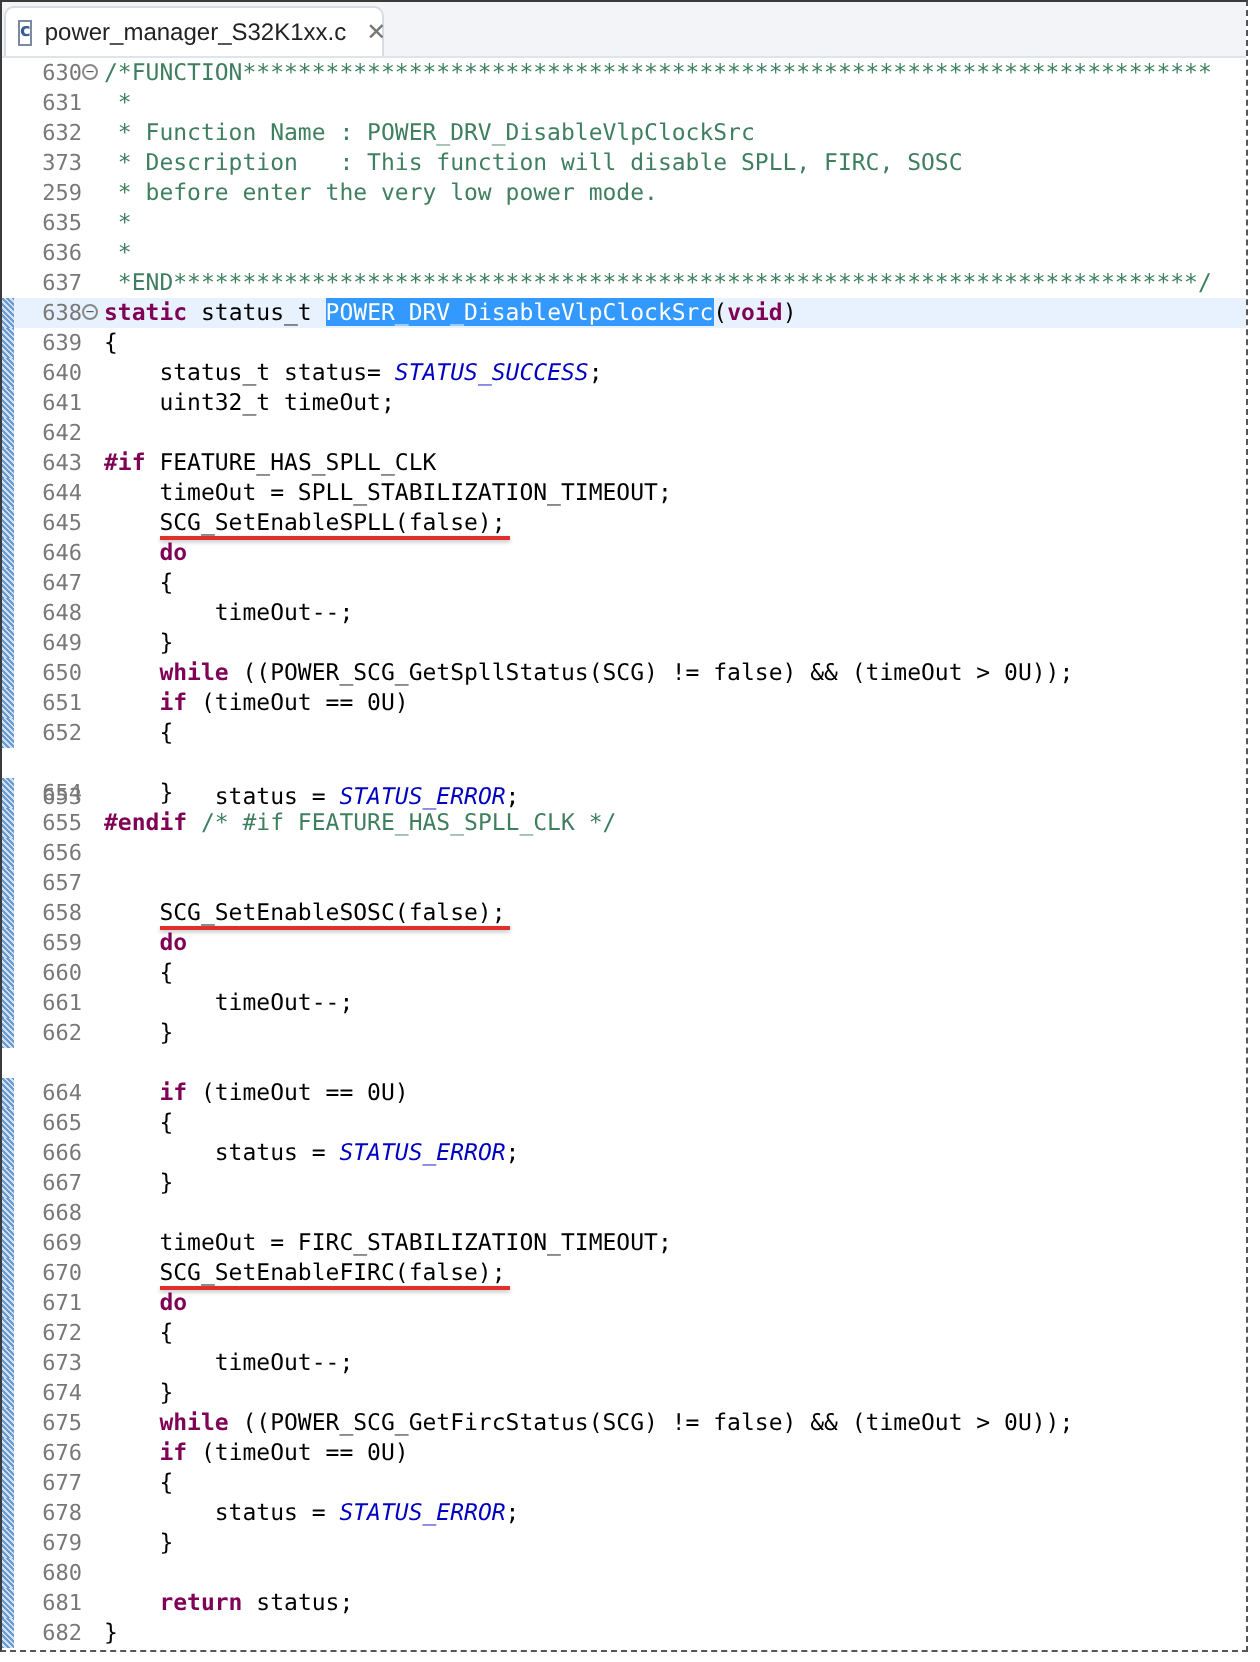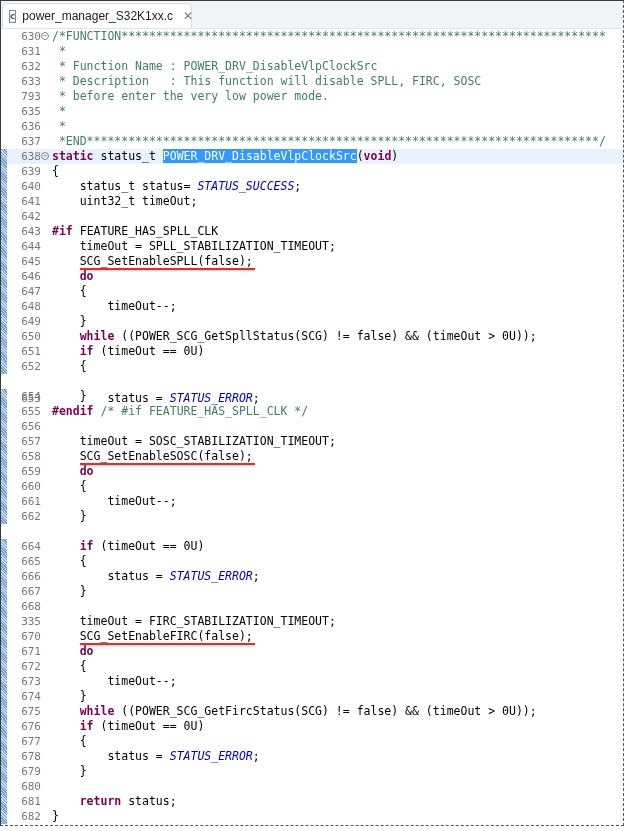--- a/index.html
+++ b/index.html
@@ -32,22 +32,22 @@
     <div class="tab">
       <span class="cfile">c</span>
       <span class="tabtitle">power_manager_S32K1xx.c</span>
       <span class="closex">✕</span>
     </div>
   </div>
   <div class="editor" id="editor">
       <div class="line" style="top: 0px;"><span class="gut"></span><span class="ln">630</span><span class="fold">−</span><span class="code"><span class="cm">/*FUNCTION**********************************************************************</span></span></div>
       <div class="line" style="top: 15px;"><span class="gut"></span><span class="ln">631</span><span class="code"><span class="cm"> *</span></span></div>
       <div class="line" style="top: 30px;"><span class="gut"></span><span class="ln">632</span><span class="code"><span class="cm"> * Function Name : POWER_DRV_DisableVlpClockSrc</span></span></div>
-      <div class="line" style="top: 45px;"><span class="gut"></span><span class="ln">633</span><span class="code"><span class="cm"> * Description   : This function will disable SPLL, FIRC, SOSC</span></span></div>
-      <div class="line" style="top: 60px;"><span class="gut"></span><span class="ln">793</span><span class="code"><span class="cm"> * before enter the very low power mode.</span></span></div>
+      <div class="line" style="top: 45px;"><span class="gut"></span><span class="ln">373</span><span class="code"><span class="cm"> * Description   : This function will disable SPLL, FIRC, SOSC</span></span></div>
+      <div class="line" style="top: 60px;"><span class="gut"></span><span class="ln">259</span><span class="code"><span class="cm"> * before enter the very low power mode.</span></span></div>
       <div class="line" style="top: 75px;"><span class="gut"></span><span class="ln">635</span><span class="code"><span class="cm"> *</span></span></div>
       <div class="line" style="top: 90px;"><span class="gut"></span><span class="ln">636</span><span class="code"><span class="cm"> *</span></span></div>
       <div class="line" style="top: 105px; padding-left: 37px;"><span class="gut"></span><span class="ln">637</span><span class="code"><span class="cm"> *END**************************************************************************/</span></span></div>
       <div class="line cur" style="top: 120px;"><span class="gut mark"></span><span class="ln">638</span><span class="fold">−</span><span class="code"><span class="kw">static</span><span> status_t </span><span class="sel">POWER_DRV_DisableVlpClockSrc</span><span>(</span><span class="kw">void</span><span>)</span></span></div>
       <div class="line" style="top: 135px;"><span class="gut mark"></span><span class="ln">639</span><span class="code"><span>{</span></span></div>
       <div class="line" style="top: 150px;"><span class="gut mark"></span><span class="ln">640</span><span class="code"><span>    status_t status= </span><span class="en">STATUS_SUCCESS</span><span>;</span></span></div>
       <div class="line" style="top: 165px;"><span class="gut mark"></span><span class="ln">641</span><span class="code"><span>    uint32_t timeOut;</span></span></div>
       <div class="line" style="top: 180px;"><span class="gut mark"></span><span class="ln">642</span><span class="code"></span></div>
       <div class="line" style="top: 195px;"><span class="gut mark"></span><span class="ln">643</span><span class="code"><span class="kw">#if</span><span> FEATURE_HAS_SPLL_CLK</span></span></div>
       <div class="line" style="top: 210px;"><span class="gut mark"></span><span class="ln">644</span><span class="code"><span>    timeOut = SPLL_STABILIZATION_TIMEOUT;</span></span></div>
@@ -56,32 +56,32 @@
       <div class="line" style="top: 255px;"><span class="gut mark"></span><span class="ln">647</span><span class="code"><span>    {</span></span></div>
       <div class="line" style="top: 270px;"><span class="gut mark"></span><span class="ln">648</span><span class="code"><span>        timeOut--;</span></span></div>
       <div class="line" style="top: 285px;"><span class="gut mark"></span><span class="ln">649</span><span class="code"><span>    }</span></span></div>
       <div class="line" style="top: 300px;"><span class="gut mark"></span><span class="ln">650</span><span class="code"><span class="kw">    while</span><span> ((POWER_SCG_GetSpllStatus(SCG) != false) &amp;&amp; (timeOut &gt; 0U));</span></span></div>
       <div class="line" style="top: 315px;"><span class="gut mark"></span><span class="ln">651</span><span class="code"><span class="kw">    if</span><span> (timeOut == 0U)</span></span></div>
       <div class="line" style="top: 330px;"><span class="gut mark"></span><span class="ln">652</span><span class="code"><span>    {</span></span></div>
       <div class="line" style="top: 362px;"><span class="gut mark"></span><span class="ln">653</span><span class="code"><span>        status = </span><span class="en">STATUS_ERROR</span><span>;</span></span></div>
       <div class="line" style="top: 360px;"><span class="gut mark"></span><span class="ln">654</span><span class="code"><span>    }</span></span></div>
       <div class="line" style="top: 375px;"><span class="gut mark"></span><span class="ln">655</span><span class="code"><span class="kw">#endif</span><span class="cm"> /* #if FEATURE_HAS_SPLL_CLK */</span></span></div>
       <div class="line" style="top: 390px;"><span class="gut mark"></span><span class="ln">656</span><span class="code"></span></div>
-      <div class="line" style="top: 405px;"><span class="gut mark"></span><span class="ln">657</span><span class="code"><span>    timeOut = SOSC_STABILIZATION_TIMEOUT;</span></span></div>
+      <div class="line" style="top: 405px;"><span class="gut mark"></span><span class="ln">657</span></div>
       <div class="line" style="top: 420px;"><span class="gut mark"></span><span class="ln">658</span><span class="code"><span>    SCG_SetEnableSOSC(false);</span></span><span class="ul" style="left: 79px; width: 175px; top: 14px; background: rgb(224, 48, 44);"></span></div>
       <div class="line" style="top: 435px;"><span class="gut mark"></span><span class="ln">659</span><span class="code"><span class="kw">    do</span></span></div>
       <div class="line" style="top: 450px;"><span class="gut mark"></span><span class="ln">660</span><span class="code"><span>    {</span></span></div>
       <div class="line" style="top: 465px;"><span class="gut mark"></span><span class="ln">661</span><span class="code"><span>        timeOut--;</span></span></div>
       <div class="line" style="top: 480px;"><span class="gut mark"></span><span class="ln">662</span><span class="code"><span>    }</span></span></div>
       <div class="line" style="top: 510px;"><span class="gut mark"></span><span class="ln">664</span><span class="code"><span class="kw">    if</span><span> (timeOut == 0U)</span></span></div>
       <div class="line" style="top: 525px;"><span class="gut mark"></span><span class="ln">665</span><span class="code"><span>    {</span></span></div>
       <div class="line" style="top: 540px;"><span class="gut mark"></span><span class="ln">666</span><span class="code"><span>        status = </span><span class="en">STATUS_ERROR</span><span>;</span></span></div>
       <div class="line" style="top: 555px;"><span class="gut mark"></span><span class="ln">667</span><span class="code"><span>    }</span></span></div>
       <div class="line" style="top: 570px;"><span class="gut mark"></span><span class="ln">668</span><span class="code"></span></div>
-      <div class="line" style="top: 585px;"><span class="gut mark"></span><span class="ln">335</span><span class="code"><span>    timeOut = FIRC_STABILIZATION_TIMEOUT;</span></span></div>
+      <div class="line" style="top: 585px;"><span class="gut mark"></span><span class="ln">669</span><span class="code"><span>    timeOut = FIRC_STABILIZATION_TIMEOUT;</span></span></div>
       <div class="line" style="top: 600px; padding-left: 13px;"><span class="gut mark"></span><span class="ln">670</span><span class="code"><span>    SCG_SetEnableFIRC(false);</span></span><span class="ul" style="left: 79px; width: 175px; top: 14px; background: rgb(224, 48, 44);"></span></div>
       <div class="line" style="top: 615px;"><span class="gut mark"></span><span class="ln">671</span><span class="code"><span class="kw">    do</span></span></div>
       <div class="line" style="top: 630px;"><span class="gut mark"></span><span class="ln">672</span><span class="code"><span>    {</span></span></div>
       <div class="line" style="top: 645px;"><span class="gut mark"></span><span class="ln">673</span><span class="code"><span>        timeOut--;</span></span></div>
       <div class="line" style="top: 660px;"><span class="gut mark"></span><span class="ln">674</span><span class="code"><span>    }</span></span></div>
       <div class="line" style="top: 675px;"><span class="gut mark"></span><span class="ln">675</span><span class="code"><span class="kw">    while</span><span> ((POWER_SCG_GetFircStatus(SCG) != false) &amp;&amp; (timeOut &gt; 0U));</span></span></div>
       <div class="line" style="top: 690px;"><span class="gut mark"></span><span class="ln">676</span><span class="code"><span class="kw">    if</span><span> (timeOut == 0U)</span></span></div>
       <div class="line" style="top: 705px;"><span class="gut mark"></span><span class="ln">677</span><span class="code"><span>    {</span></span></div>
       <div class="line" style="top: 720px;"><span class="gut mark"></span><span class="ln">678</span><span class="code"><span>        status = </span><span class="en">STATUS_ERROR</span><span>;</span></span></div>
       <div class="line" style="top: 735px;"><span class="gut mark"></span><span class="ln">679</span><span class="code"><span>    }</span></span></div>

